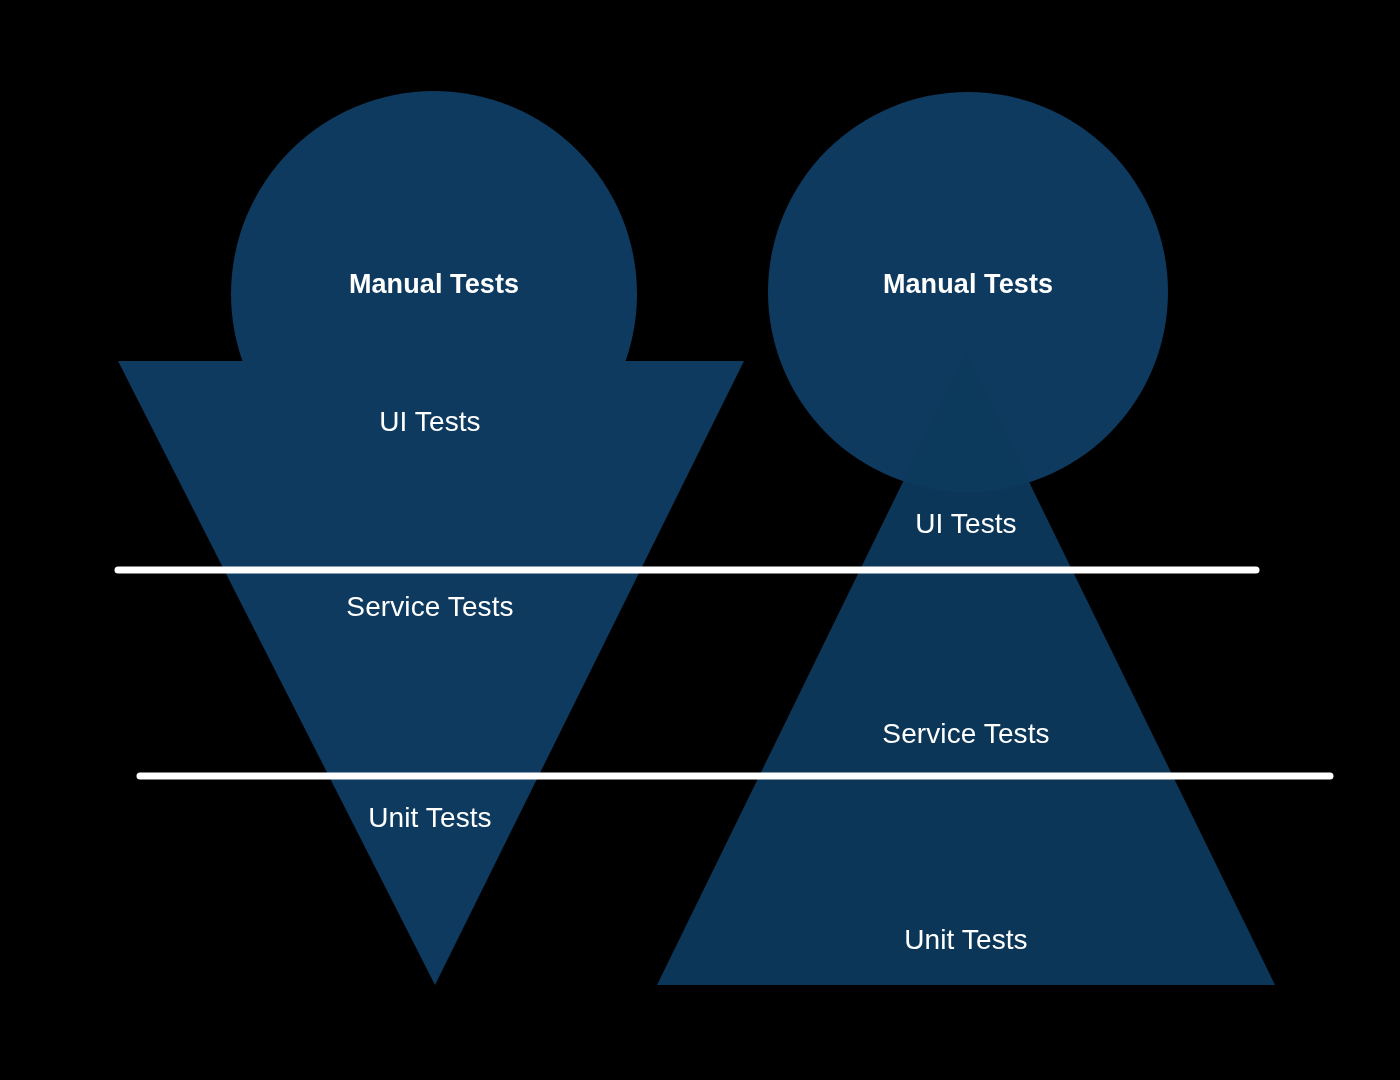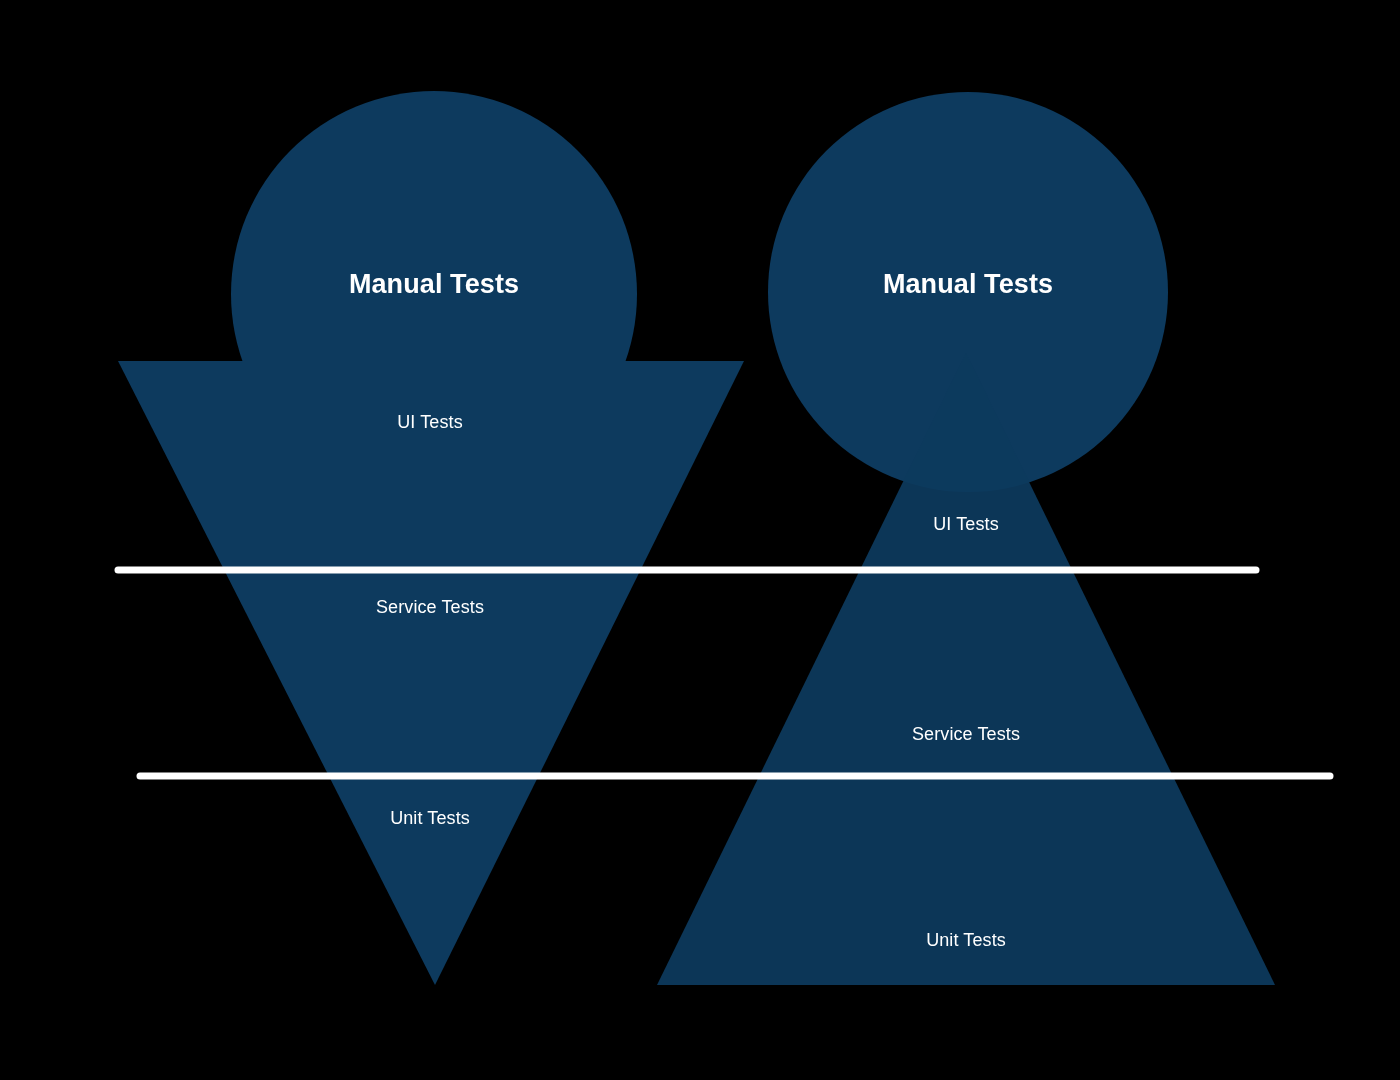--- a/index.html
+++ b/index.html
@@ -35,21 +35,21 @@
     text-align: center;
     transform: translate(-50%, -50%);
     pointer-events: none;
     letter-spacing: 0.1px;
   }
   .label-manual {
     font-size: 27px;
     font-weight: 700;
   }
   .label-layer {
-    font-size: 18px;
+    font-size: 28px;
     font-weight: 400;
   }
 </style>
 </head>
 <body style="background: rgb(0, 0, 0);">
 
 <div id="stage" style="background: rgb(0, 0, 0);">
 
   <svg id="diagram-svg" viewBox="0 0 1400 1080" xmlns="http://www.w3.org/2000/svg">
 

